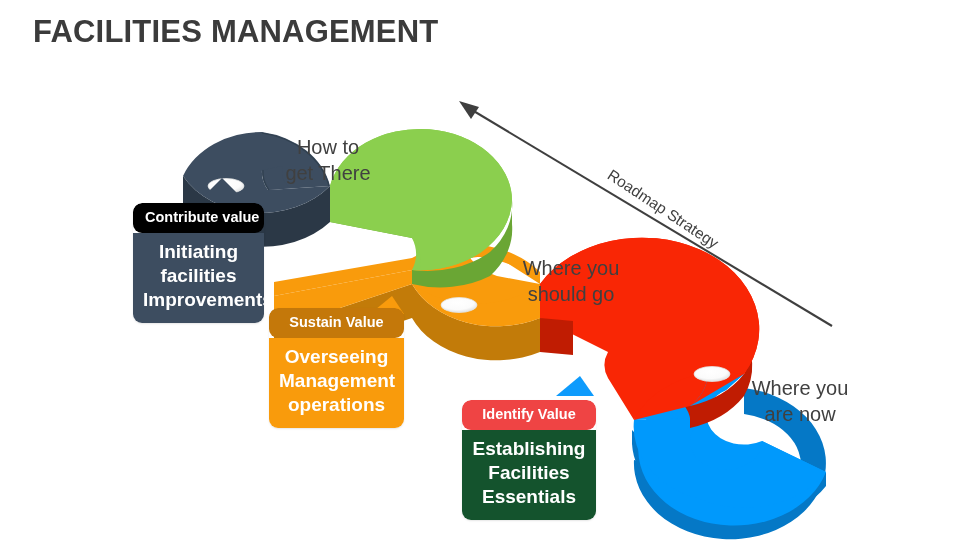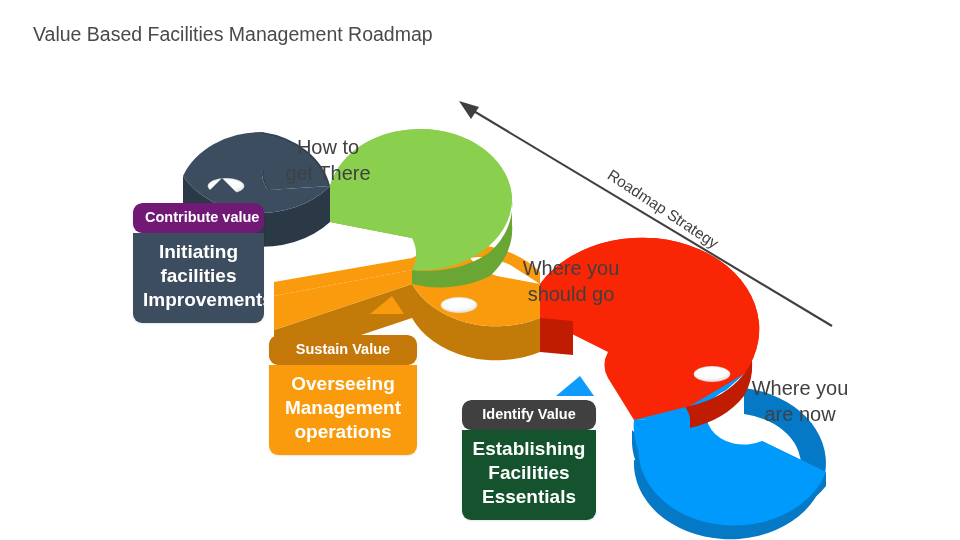--- a/index.html
+++ b/index.html
@@ -108,59 +108,59 @@
     white-space: pre-line;
   }
 
   
   #callout-contribute {
     left: 133px;
     top: 203px;
     width: 131px;
   }
   #callout-contribute .callout-body { background: #3d4d60; }
-  #callout-contribute .callout-head { background: #701a75; }
+  #callout-contribute .callout-head { background: #000000; }
 
   
   #callout-sustain {
     left: 269px;
-    top: 335px;
-    width: 148px;
+    top: 308px;
+    width: 135px;
   }
   #callout-sustain .callout-body { background: #f99b0c; }
   #callout-sustain .callout-head { background: #c4780a; }
 
   
   #callout-identify {
     left: 462px;
     top: 400px;
     width: 134px;
   }
   #callout-identify .callout-body { background: #14532d; }
-  #callout-identify .callout-head { background: #404040; }
+  #callout-identify .callout-head { background: #ef4444; }
 
   
   #roadmap-strategy-label {
     position: absolute;
     left: 614px;
     top: 166px;
     font-size: 15.5px;
     color: #3f3f3f;
     transform: rotate(33.5deg);
     transform-origin: left top;
     white-space: nowrap;
   }
 </style>
 </head>
 <body>
 
 <div id="slide">
 
   <div id="title-block">
-    <div id="page-subtitle">Value Based Facilities Management Roadmap</div>
+    <div id="page-title">FACILITIES MANAGEMENT</div>
   </div>
 
   <svg id="diagram-svg" viewBox="0 0 960 540">
 
     <defs>
 
       <radialGradient id="markerGrad" cx="45%" cy="35%" r="70%">
         <stop offset="0%" stop-color="#ffffff"></stop>
         <stop offset="65%" stop-color="#fbfbfb"></stop>
         <stop offset="100%" stop-color="#d8dada"></stop>

